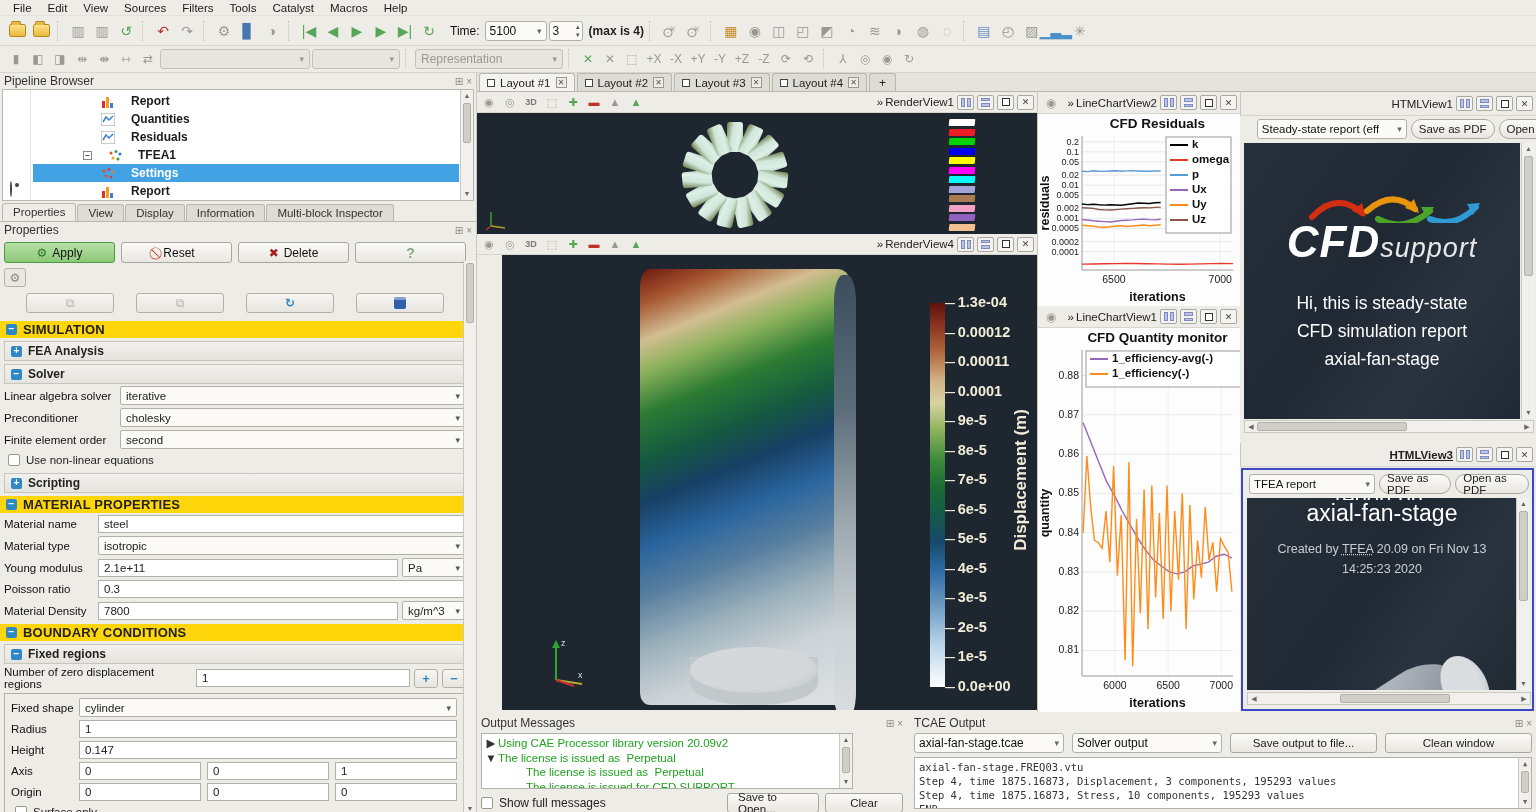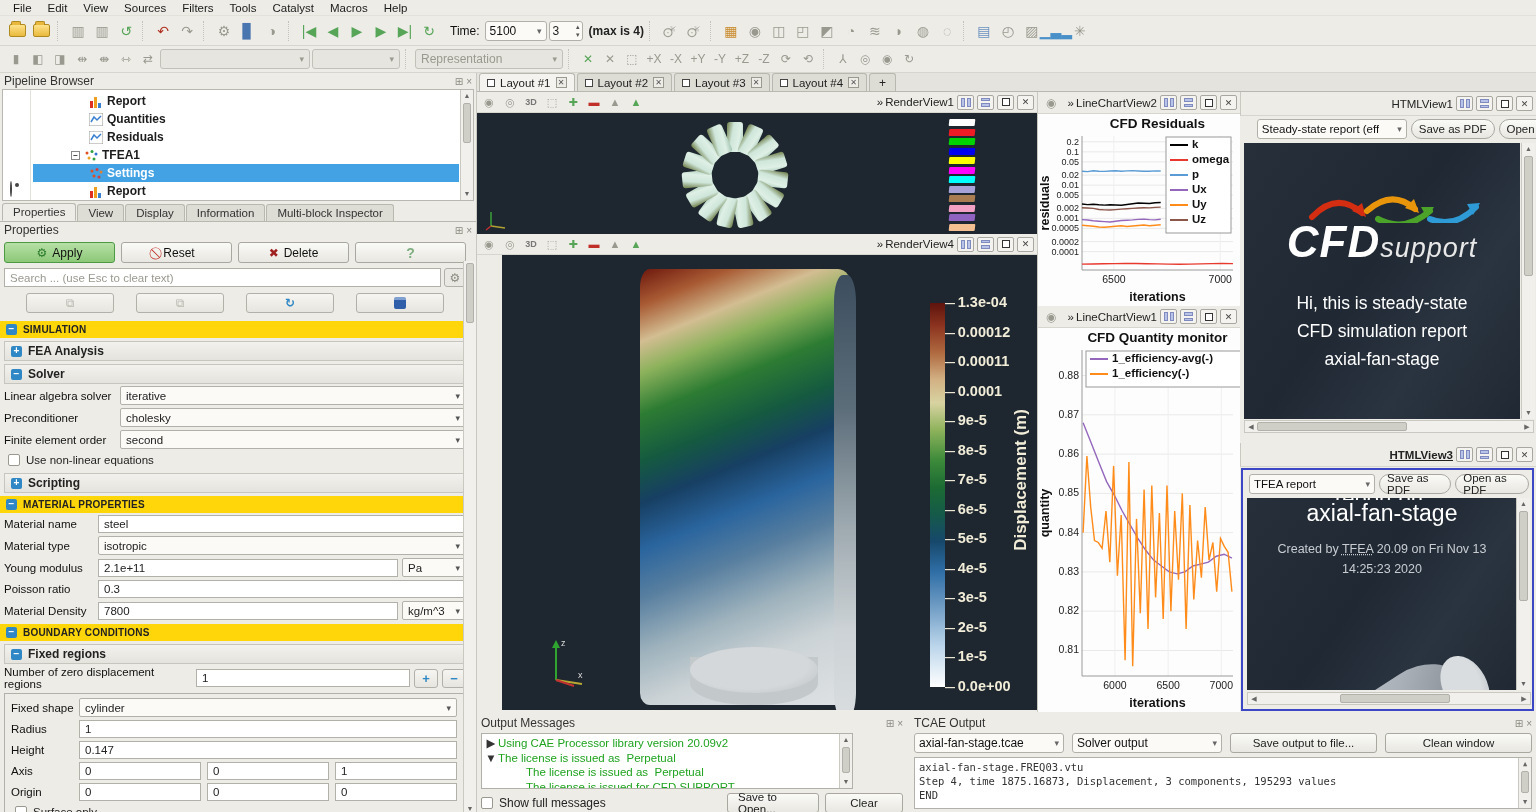--- a/index.html
+++ b/index.html
@@ -33,21 +33,21 @@
   .ghostcombo { width:150px; height:20px; background:#e6e5df; border:1px solid #c2c1b9; border-radius:3px;
                 display:flex; align-items:center; padding:0 5px; color:#9a998f; }
 
   
   .leftcol { position:absolute; left:0; top:73px; width:477px; height:739px; background:#edece7; border-right:1px solid #c9c8c1; }
   .paneltitle { height:16px; display:flex; align-items:center; padding:0 4px; font-size:12px; color:#333; }
   .paneltitle .ttl { flex:1; }
   .mini { color:#8a8a82; font-size:10px; margin-left:3px; }
   .pbtree { margin:0 2px; height:112px; background:#ffffff; border:1px solid #b9b8b0; position:relative; overflow:hidden; }
   .treerows { position:absolute; left:30px; top:2px; right:14px; }
-  .trow { height:18px; display:flex; align-items:center; gap:4px; font-size:12px; color:#1c1c1c; padding-left:0; font-weight:bold; }
+  .trow { height:18px; display:flex; align-items:center; gap:16px; font-size:12px; color:#1c1c1c; padding-left:0; font-weight:bold; }
   .trow .indent1{ width:52px; } .trow .indent2{ width:34px; } .trow .indent3{ width:52px; }
   .trow.sel { background:#43a2e4; color:#fff; }
   .expbox { width:9px; height:9px; border:1px solid #888; background:#fff; font-size:8px; line-height:7px; text-align:center; color:#333; }
   .vsb { position:absolute; right:0; top:0; bottom:0; width:13px; background:#f1f0ec; border-left:1px solid #c9c8c1; }
   .vsb .a { height:12px; text-align:center; font-size:7px; color:#666; line-height:12px; }
   .vsb .thumb { margin:1px 2px; height:40px; background:#cfcec7; border:1px solid #b2b1a9; border-radius:2px; }
   .eyegut { position:absolute; left:0; top:0; bottom:0; width:28px; border-right:1px solid #e2e1da; }
 
   .tabsrow { display:flex; align-items:flex-end; height:19px; margin-top:2px; border-bottom:1px solid #b9b8b0; padding-left:2px; gap:1px; }
   .tab { padding:2px 10px; font-size:11.5px; border:1px solid #b9b8b0; border-bottom:none; background:#dddcd5; border-radius:3px 3px 0 0; color:#333; }
@@ -57,21 +57,21 @@
   .pbtn { flex:1; height:21px; border:1px solid #a9a8a0; border-radius:3px; background:linear-gradient(#fafaf7,#e8e7e1);
           display:flex; align-items:center; justify-content:center; gap:5px; font-size:12px; color:#111; }
   .pbtn.apply { background:linear-gradient(#b7e0a6,#8cc878); border-color:#4c9a44; }
   .searchrow { display:flex; gap:3px; padding:3px 4px; }
   .search { flex:1; height:19px; background:#fff; border:1px solid #b2b1a9; display:flex; align-items:center; padding:0 5px; color:#9a9990; font-size:11.5px; }
   .gearbtn { width:22px; height:19px; border:1px solid #b2b1a9; border-radius:3px; background:#e9e8e2; color:#8a8a80; font-size:12px; text-align:center; line-height:18px; }
   .ministrip { display:flex; gap:22px; justify-content:center; padding:3px 14px 5px 14px; }
   .ministrip .mb { width:88px; height:20px; border:1px solid #b2b1a9; border-radius:3px; background:linear-gradient(#f6f5f1,#e6e5df);
                    display:flex; align-items:center; justify-content:center; font-size:12px; }
   .sechdr { height:17px; background:#ffd60a; display:flex; align-items:center; gap:6px; padding:0 6px; margin-top:3px; }
-  .sechdr b { font-size:10px; letter-spacing:.2px; }
+  .sechdr b { font-size:13px; letter-spacing:.2px; }
   .pm { width:11px; height:11px; border-radius:2px; background:#2f88c5; color:#fff; font-size:10px; line-height:10px; text-align:center; font-weight:bold; }
   .pm.plus { background:#2f88c5; }
   .subhdr { height:20px; margin:3px 4px 0 4px; background:linear-gradient(#f2f1ed,#e4e3dd); border:1px solid #c6c5be;
             display:flex; align-items:center; gap:6px; padding:0 6px; font-weight:bold; font-size:12px; }
   .frow { display:flex; align-items:center; padding:2px 4px 1px 4px; gap:4px; }
   .frow label { width:112px; font-size:11.5px; color:#111; flex:none; }
   .input { flex:1; height:18px; background:#fff; border:1px solid #b2b1a9; display:flex; align-items:center; padding:0 5px; font-size:11.5px; }
   .selectw { flex:1; height:19px; background:#fbfaf7; border:1px solid #b2b1a9; border-radius:2px; display:flex; align-items:center; padding:0 5px; font-size:11.5px; }
   .selectw .arr { margin-left:auto; color:#555; font-size:9px; }
   .unit { width:64px; flex:none; }
@@ -379,21 +379,20 @@
           </div>
         <div class="pbtn">
             <span style="color:#a02020;font-weight:bold">✖</span>
             <span>Delete</span>
           </div>
         <div class="pbtn">
             <span style="color:#7fae7f;font-weight:bold;font-size:14px">?</span>
           </div>
       </div>
       <div class="searchrow">
-        <div class="search">Search ... (use Esc to clear text)</div>
         <div class="gearbtn">⚙</div>
       </div>
       <div class="ministrip">
         <div class="mb">
             <span style="color:#b9b8b0">⧉</span>
           </div>
         <div class="mb">
             <span style="color:#b9b8b0">⧉</span>
           </div>
         <div class="mb">
@@ -1003,20 +1002,21 @@
       <span class="combo" style="width:150px">
           <span>Solver output</span>
           <span class="arr">▾</span>
         </span>
       <span class="btn" style="flex:1">Save output to file...</span>
       <span class="btn" style="flex:1">Clean window</span>
     </div>
     <div class="logbox" style="left:4px;top:42px;width:618px;height:52px;">
       <div>axial-fan-stage.FREQ03.vtu</div>
       <div>Step 4, time 1875.16873, Displacement, 3 components, 195293 values</div>
+      <div>Step 4, time 1875.16873, Stress, 10 components, 195293 values</div>
       <div>END</div>
       <div class="vsb" style="right:0;top:0;bottom:0;">
         <div class="a">▲</div>
           <div class="thumb" style="height:22px"></div>
         <div class="a" style="position:absolute;bottom:0;width:100%">▼</div>
       </div>
     </div>
   </div>
 
 </div>

